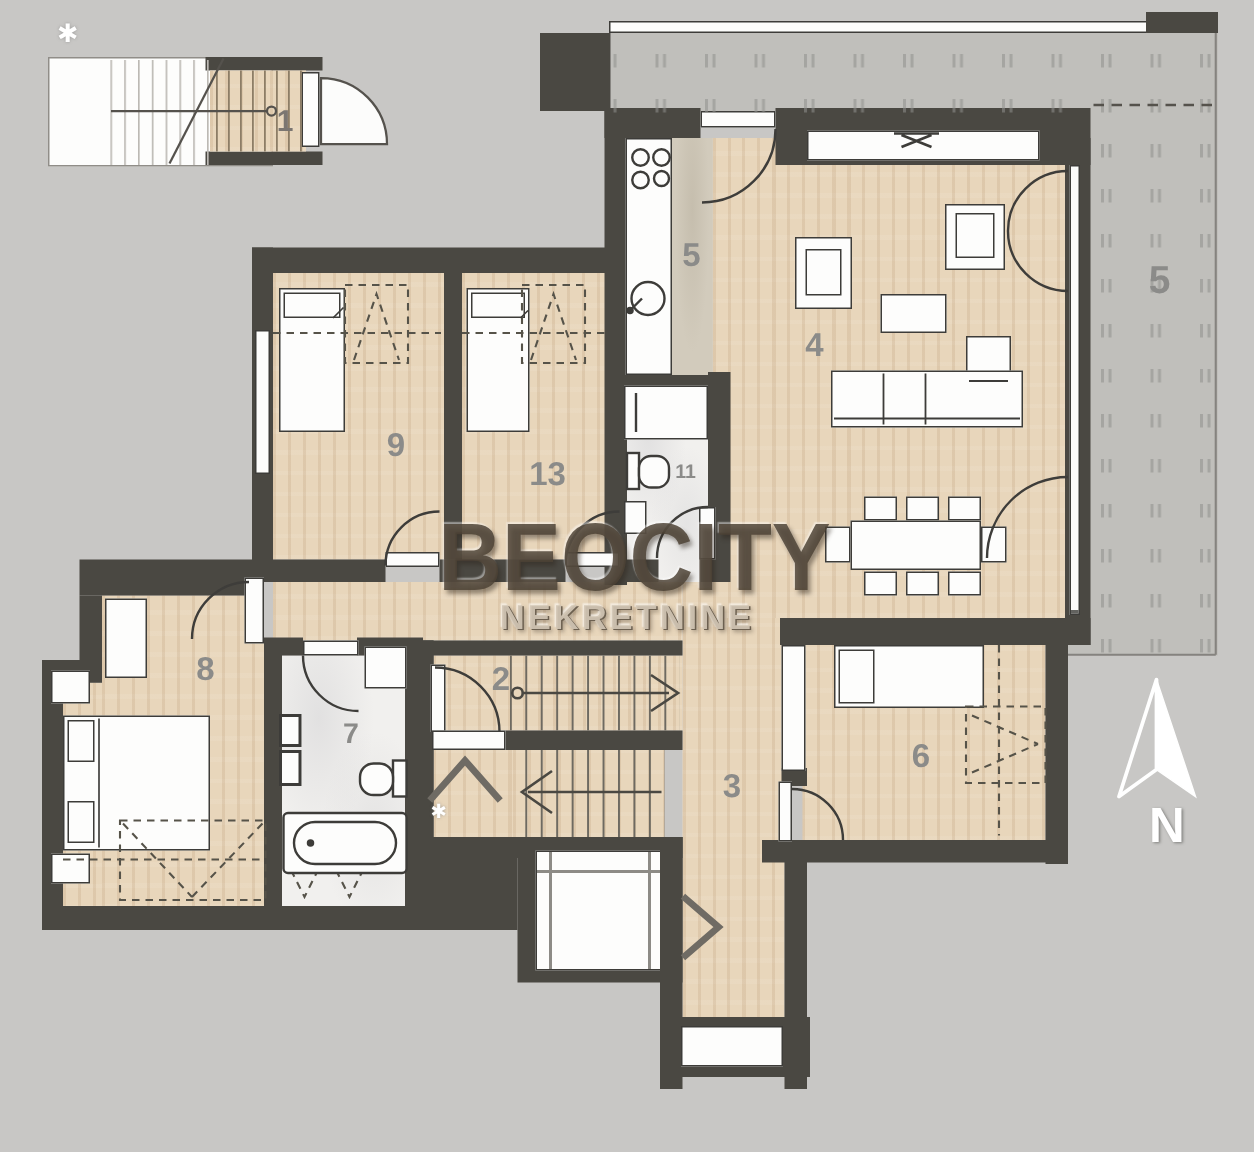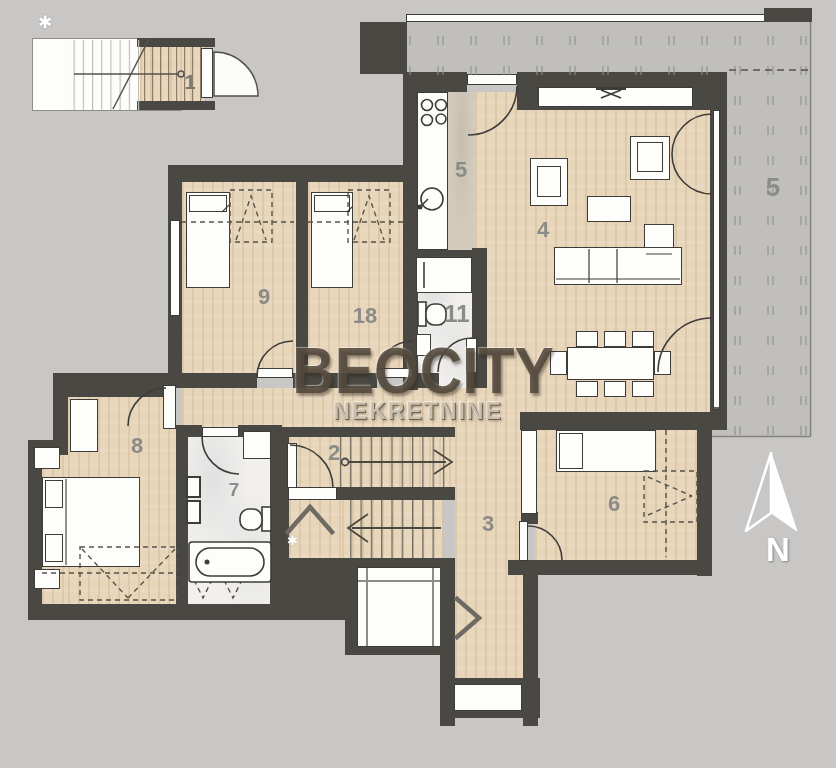--- a/index.html
+++ b/index.html
@@ -282,22 +282,22 @@
 
 <div class="lbl" style="left:190px;top:82px;font-size:20px;color:#7b7671;">1</div>
 <div class="lbl" style="left:334px;top:453px;">2</div>
 <div class="lbl" style="left:488px;top:524px;">3</div>
 <div class="lbl" style="left:543px;top:230px;">4</div>
 <div class="lbl" style="left:461px;top:170px;">5</div>
 <div class="lbl" style="left:614px;top:504px;">6</div>
 <div class="lbl" style="left:234px;top:490px;font-size:19px;">7</div>
 <div class="lbl" style="left:137px;top:446px;">8</div>
 <div class="lbl" style="left:264px;top:297px;">9</div>
-<div class="lbl" style="left:365px;top:316px;">18</div>
-<div class="lbl" style="left:457px;top:314px;font-size:24px;">11</div>
+<div class="lbl" style="left:365px;top:316px;">13</div>
+<div class="lbl" style="left:457px;top:314px;font-size:13px;">11</div>
 <div class="lbl" style="left:773px;top:187px;font-size:26px;">5</div>
 
 <div class="star" style="left:38px;top:12px;font-size:17px;">✱</div>
 <div class="star" style="left:287px;top:533px;font-size:13px;">✱</div>
 <div class="nlbl">N</div>
 
 <div class="wm1">BEOCITY</div>
 <div class="wm2">NEKRETNINE</div>
 
 </body></html>

